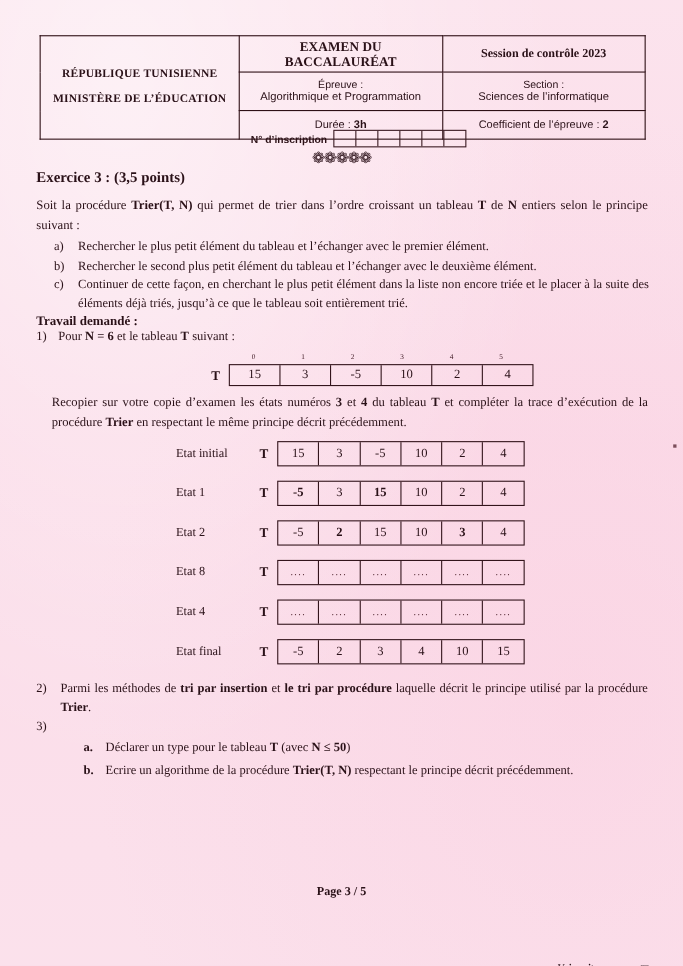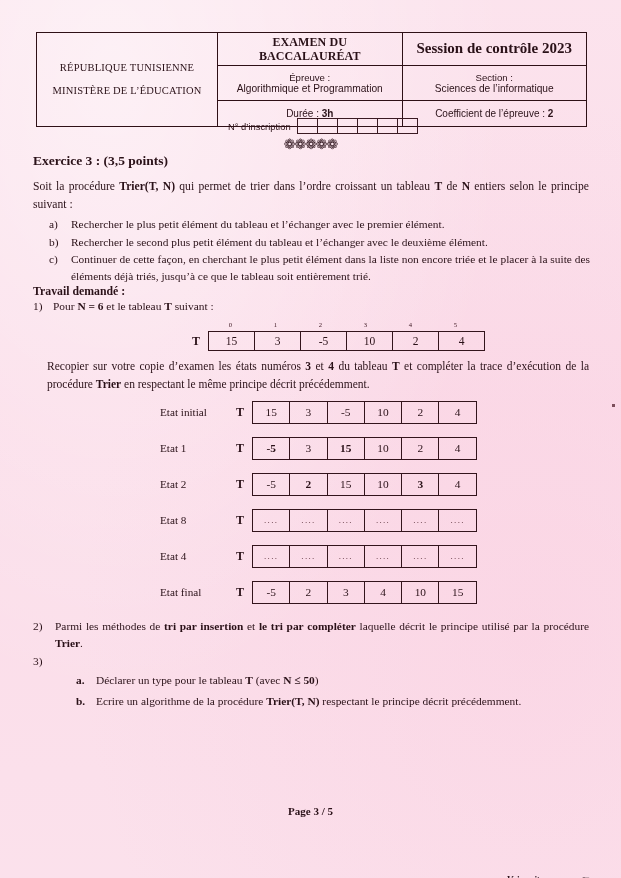--- a/index.html
+++ b/index.html
@@ -45,34 +45,34 @@
     border: 1.6px solid #2e1016;
     text-align: center;
     vertical-align: middle;
     padding: 2px 4px;
     line-height: 1.18;
   }
   .hdr-left {
     width: 172px;
     font-family: "Liberation Serif", serif;
     font-size: 10.5px;
-    font-weight: normal;
+    font-weight: bold;
     letter-spacing: 0.2px;
   }
   .hdr-left .ln { display: block; padding: 5px 0; white-space: nowrap; }
   .cell-exam {
     font-family: "Liberation Serif", serif;
     font-size: 12px;
     font-weight: bold;
     letter-spacing: 0.1px;
     height: 24px;
   }
   .cell-session {
     font-family: "Liberation Serif", serif;
-    font-size: 15px;
+    font-size: 11px;
     font-weight: bold;
     height: 24px;
   }
   .cell-2line {
     font-family: "Liberation Sans", sans-serif;
     font-size: 9.6px;
     height: 30px;
   }
   .cell-2line .lbl { display: block; font-weight: normal; }
   .cell-2line .val { display: block; font-weight: normal; font-size: 10.2px; }
@@ -88,21 +88,21 @@
     position: absolute;
     left: 228px;
     top: 118px;
     display: flex;
     align-items: center;
     gap: 6px;
   }
   .inscription-label {
     font-family: "Liberation Sans", sans-serif;
     font-size: 9.4px;
-    font-weight: normal;
+    font-weight: bold;
     color: #2b1016;
   }
   .inscription-boxes {
     display: flex;
     border: 1.2px solid #3a1a22;
   }
   .inscription-boxes .bx {
     width: 19px;
     height: 14px;
     border-right: 1.2px solid #3a1a22;
@@ -528,21 +528,21 @@
         <div class="scell">10</div>
         <div class="scell">15</div>
       </div>
     </div>
 
   </div>
 
   <div class="q2">
     <div class="qbody">
       <span class="qnum">2)</span>
-      <span class="qtext"><span>Parmi les méthodes de </span><b>tri par insertion</b><span> et </span><b>le tri par compléter</b><span> laquelle décrit le principe utilisé par la procédure </span><b>Trier</b><span>.</span></span>
+      <span class="qtext"><span>Parmi les méthodes de </span><b>tri par insertion</b><span> et </span><b>le tri par procédure</b><span> laquelle décrit le principe utilisé par la procédure </span><b>Trier</b><span>.</span></span>
     </div>
   </div>
 
   <div class="q3">3)</div>
   <div class="q3-items">
     <div class="sub">
       <span class="smark">a.</span>
       <span class="stext"><span>Déclarer un type pour le tableau </span><b>T</b><span> (avec </span><b>N ≤ 50</b><span>)</span></span>
     </div>
     <div class="sub">

